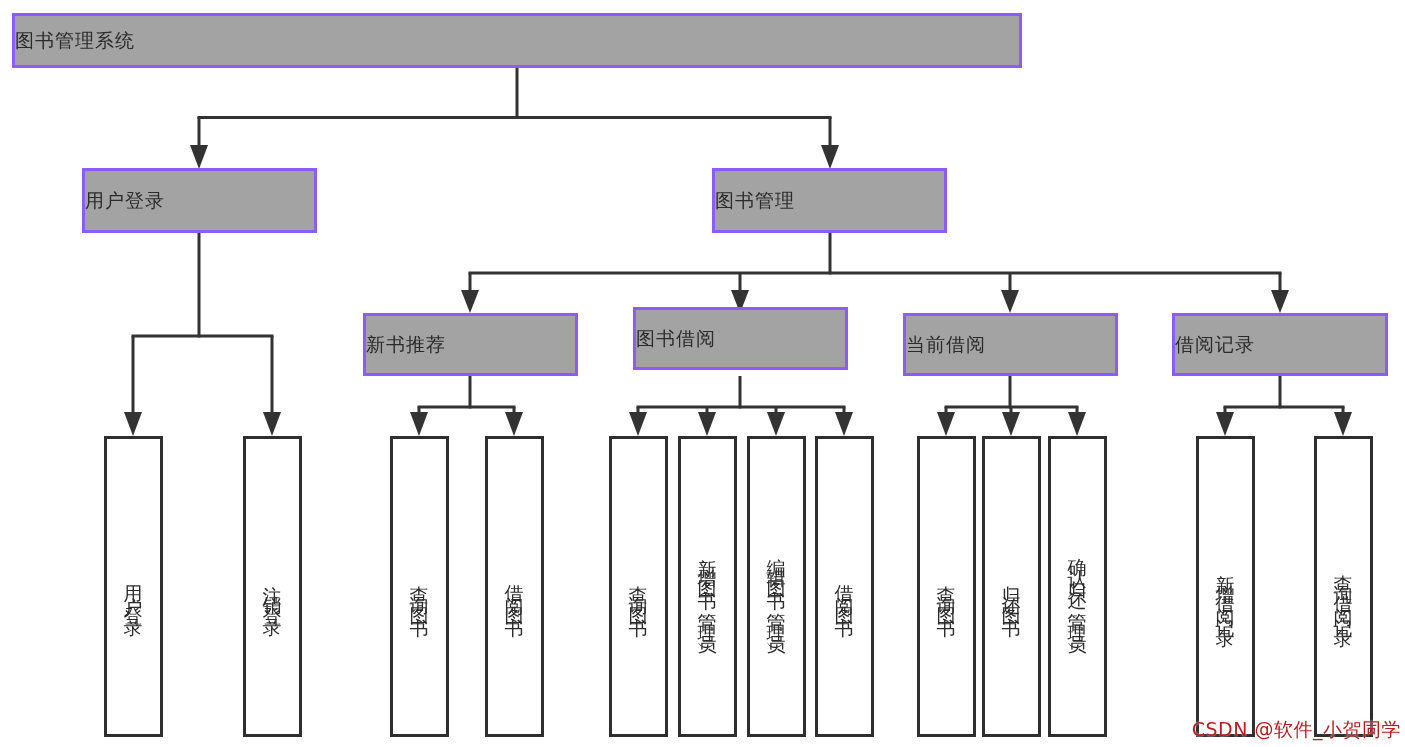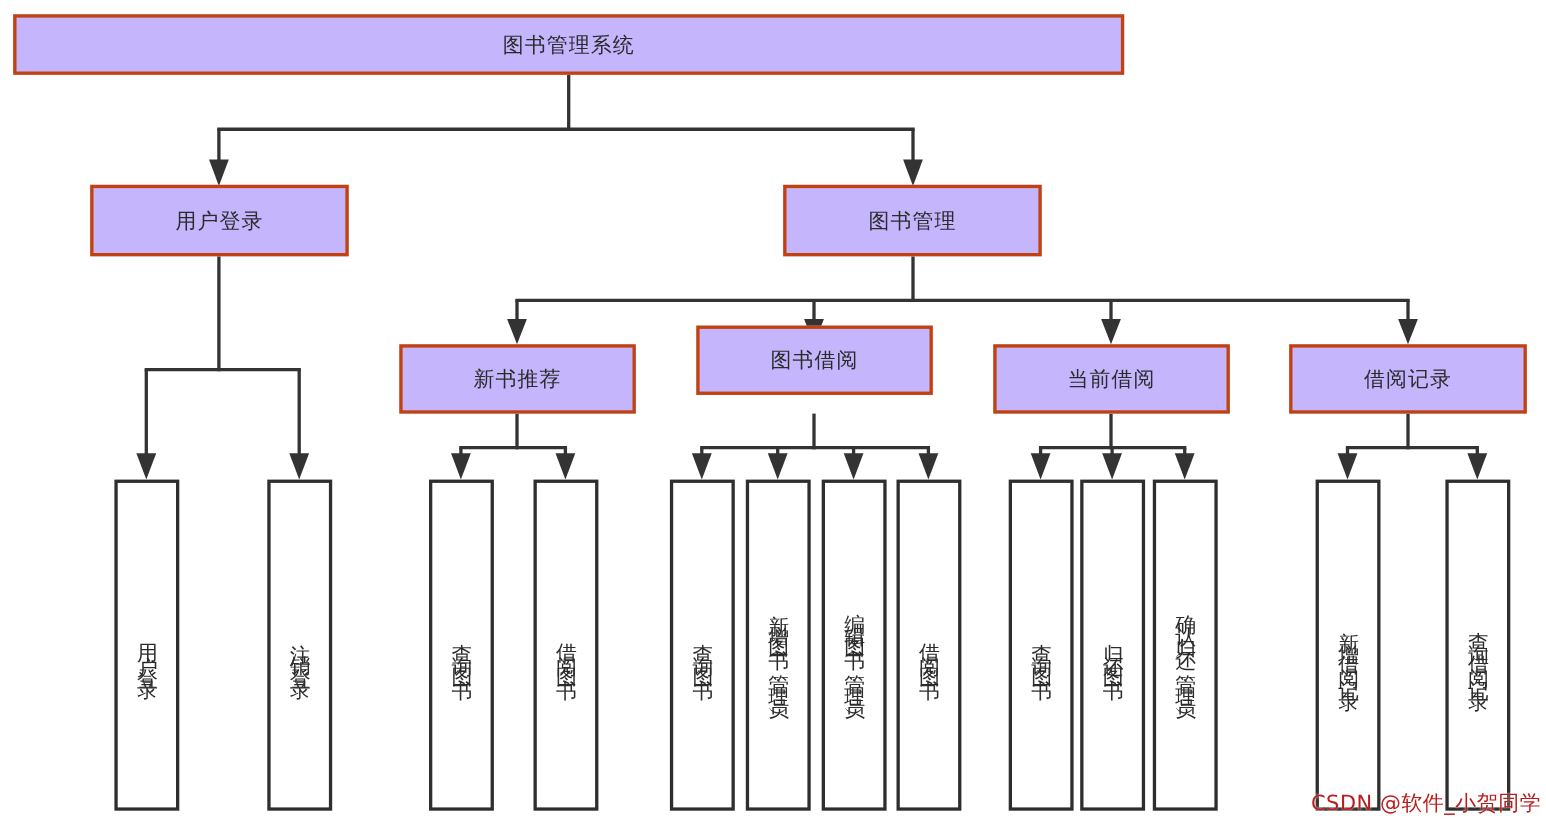--- a/index.html
+++ b/index.html
@@ -7,23 +7,23 @@
     position:relative;
     width:1405px;height:747px;
     background:#ffffff;
     overflow:hidden;
     font-family:"DejaVu Sans","Liberation Sans",sans-serif;
   }
   .lines{position:absolute;left:0;top:0;width:1405px;height:747px;z-index:1;}
   .hbox{
     position:absolute;z-index:2;
     box-sizing:border-box;
-    border:3px solid #c2410c;
-    background:#c4b5fd;
-    display:flex;align-items:center;justify-content:center;
+    border:3px solid #8b5cf6;
+    background:#a3a3a3;
+    display:flex;align-items:center;
     font-size:19px;color:#2b2b2b;letter-spacing:1px;
   }
   .vbox{
     position:absolute;z-index:2;
     box-sizing:border-box;
     border:3px solid #2e2e2e;
     background:#ffffff;
     top:436px;height:301px;width:59px;
     display:flex;align-items:center;justify-content:center;
   }
@@ -34,21 +34,21 @@
     letter-spacing:11px;
     margin-bottom:-11px;
     line-height:1;
     white-space:nowrap;
   }
   
   #b-root{left:12px;top:13px;width:1010px;height:55px;}
   #b-l2a{left:82px;top:168px;width:235px;height:65px;}
   #b-l2b{left:712px;top:168px;width:235px;height:65px;}
   #b-l3a{left:363px;top:313px;width:215px;height:63px;}
-  #b-l3b{left:633px;top:296px;width:215px;height:63px;}
+  #b-l3b{left:633px;top:307px;width:215px;height:63px;}
   #b-l3c{left:903px;top:313px;width:215px;height:63px;}
   #b-l3d{left:1172px;top:313px;width:216px;height:63px;}
   #leaf-0{left:104px;}
   #leaf-1{left:243px;}
   #leaf-2{left:390px;}
   #leaf-3{left:485px;}
   #leaf-4{left:609px;}
   #leaf-5{left:678px;}
   #leaf-6{left:747px;}
   #leaf-7{left:815px;}

